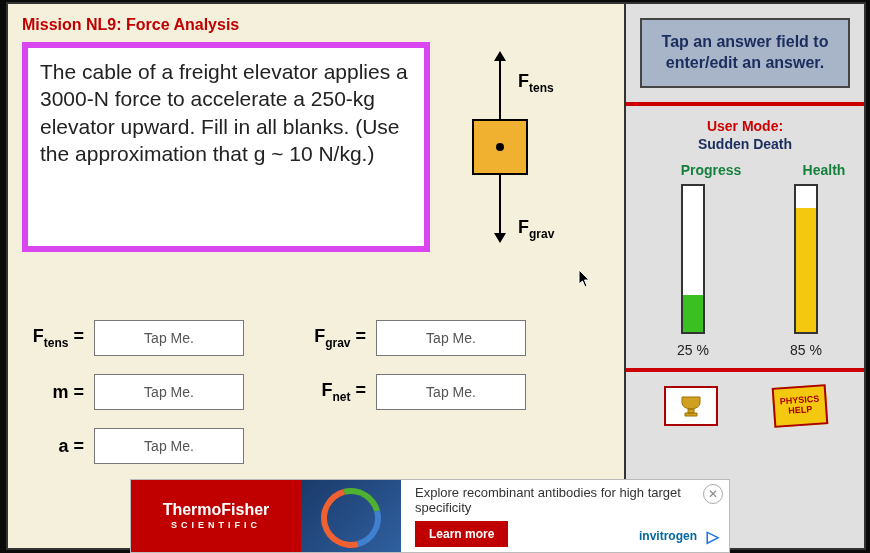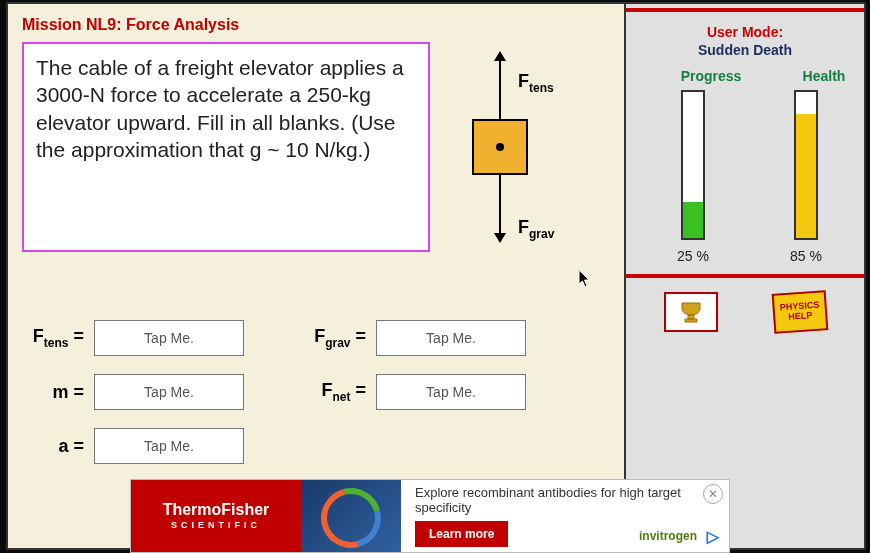--- a/index.html
+++ b/index.html
@@ -37,21 +37,21 @@
   font-size: 16px;
   font-weight: bold;
   margin-bottom: 8px;
 }
 .problem-row {
   display: flex;
   gap: 20px;
 }
 .problem-text {
   flex: 1;
-  border: 2px solid #d946ef;
+  border: 6px solid #d946ef;
   background: #fff;
   padding: 10px 12px;
   font-size: 21px;
   line-height: 1.3;
   color: #222;
 }
 .diagram {
   width: 160px;
   height: 210px;
   position: relative;
@@ -223,21 +223,21 @@
 .ad-close {
   position:absolute; right:6px; top:4px;
   width:20px;height:20px;
   border:1px solid #aaa;border-radius:50%;
   background:#fff;color:#888;
   font-size:12px;line-height:18px;text-align:center;
 }
 .ad-right { position:absolute;right:6px;bottom:6px;
   display:flex;align-items:center;gap:6px;
 }
-.ad-invitrogen{color:#4d7c0f;font-size:12px;font-weight:bold;padding-left:31px;}
+.ad-invitrogen{color:#0369a1;font-size:12px;font-weight:bold;padding-left:31px;}
 .ad-priv {
   width:20px;height:20px;display:flex;align-items:center;justify-content:center;
   color:#1a73e8;font-size:16px;font-weight:bold;
 }
 .cursor {
   position:absolute; left:570px; top:265px;
   width:14px;height:20px;
   pointer-events: none;
   z-index:10;
 }
@@ -300,20 +300,21 @@
     </div>
 
     <div class="cursor">
       <svg viewBox="0 0 14 20">
           <path d="M1 1 L1 15 L4.5 12 L7 18 L9 17 L6.5 11 L11 11 Z" fill="#000" stroke="#fff" stroke-width="1"></path>
         </svg>
     </div>
   </div>
 
   <div class="side-col">
+    <div class="instruction-box">Tap an answer field to enter/edit an answer.</div>
     <div class="divider"></div>
     <div class="mode-block">
       <div class="mode-title">User Mode:</div>
       <div class="mode-value">Sudden Death</div>
     </div>
     <div class="gauges">
       <div class="gauge">
         <div class="gauge-title">Progress</div>
         <div class="bar-outer">
           <div class="bar-fill-green" id="progress-fill" style="height: 25%;"></div>

